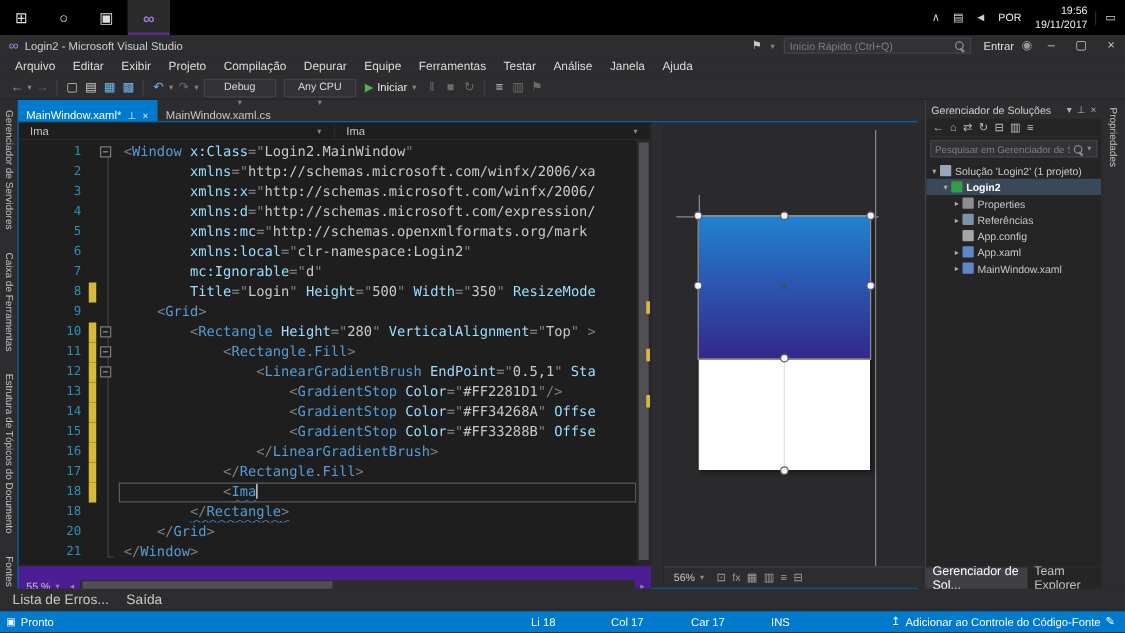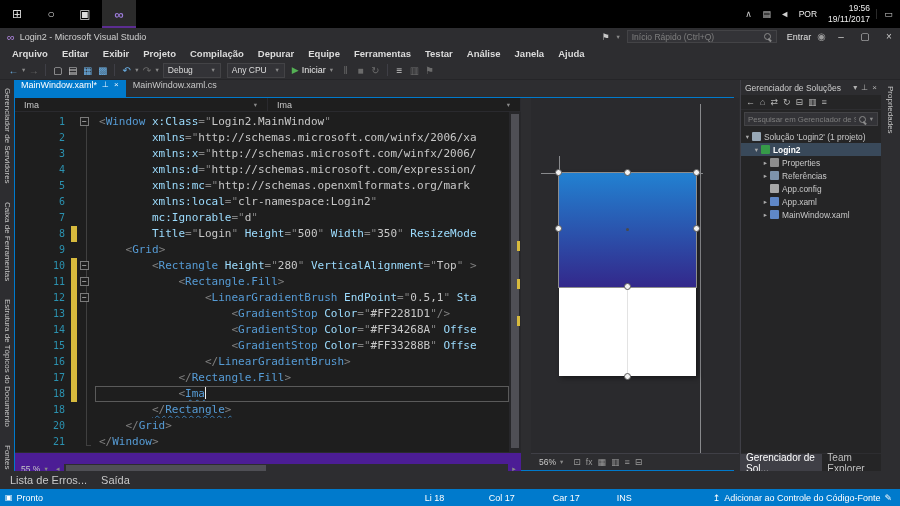--- a/index.html
+++ b/index.html
@@ -28,39 +28,39 @@
 .qs-text{flex:1;white-space:nowrap;overflow:hidden;}
 .signin{color:#e0e0e0;margin-left:4px;}
 .usericon{color:#9a9a9a;font-size:10px;}
 .wbtn{width:18px;height:17px;display:flex;align-items:center;justify-content:center;color:#c8c8c8;font-size:10px;}
 .mag{position:relative;width:9px;height:9px;display:inline-block;flex:none;}
 .mag::before{content:"";position:absolute;left:1px;top:1px;width:5px;height:5px;border:1px solid #8a8a8a;border-radius:50%;}
 .mag::after{content:"";position:absolute;left:6px;top:6px;width:4px;height:1.5px;background:#8a8a8a;transform:rotate(45deg);transform-origin:0 0;}
 
 
 .menubar{position:absolute;left:0;top:45px;width:900px;height:16px;display:flex;align-items:center;padding-left:5px;font-size:9.5px;background:#2d2d30;}
-.menu-item{padding:0 7px;color:#dcdcdc;font-weight:bold;}
+.menu-item{padding:0 7px;color:#dcdcdc;}
 .toolbar{position:absolute;left:0;top:61px;width:900px;height:19px;display:flex;align-items:center;padding-left:6px;background:#2d2d30;border-bottom:1px solid #252528;}
 .ticon{width:15px;text-align:center;font-size:10px;color:#c8c8c8;}
 .ticon.blue{color:#6cb2e8;}
 .ticon.dim{color:#6b6b6b;}
 .chev{font-size:6.5px;color:#8a8a8a;margin:0 1px;}
 .tsep{width:1px;height:12px;background:#3f3f46;margin:0 4px;}
-.tool-dd{height:15px;min-width:58px;background:#333337;border:1px solid #434346;display:flex;align-items:center;justify-content:space-between;gap:4px;padding:0 4px;margin:0 3px;font-size:8.5px;color:#dcdcdc;}
+.tool-dd{height:15px;min-width:58px;background:#333337;border:1px solid #434346;display:flex;align-items:center;justify-content:space-between;gap:4px;padding:0 4px;margin:0 3px;font-size:8.5px;color:#dcdcdc;flex-direction:column;}
 .run-btn{display:flex;align-items:center;gap:3px;margin:0 4px;font-size:9px;color:#e8e8e8;}
 .runico{color:#54b054;font-size:9px;}
 
 
 .leftstrip{position:absolute;left:0;top:80px;width:14px;height:391px;background:#2d2d30;display:flex;flex-direction:column;align-items:center;gap:18px;padding-top:8px;overflow:hidden;}
 .vtab{writing-mode:vertical-rl;font-size:8px;color:#c4c4c4;white-space:nowrap;}
 .rightstrip{position:absolute;left:881px;top:80px;width:19px;height:391px;background:#2d2d30;display:flex;flex-direction:column;align-items:center;padding-top:6px;}
 
 
 .doctabs{position:absolute;left:14px;top:80px;width:726px;height:17px;display:flex;align-items:stretch;overflow:hidden;}
-.dtab{display:flex;align-items:flex-start;gap:5px;padding:0 7px;font-size:9px;color:#c8c8c8;}
+.dtab{display:flex;align-items:flex-end;gap:5px;padding:0 7px;font-size:9px;color:#c8c8c8;}
 .dtab.active{background:var(--accent,#007acc);color:#fff;}
 .dtab .tabglyph{font-size:8px;color:#e8f4ff;}
 .doccontent{position:absolute;left:14px;top:97px;width:720px;height:374px;background:#1e1e1e;border:1px solid var(--accent,#007acc);}
 .navbar{position:absolute;left:0;top:0;width:506px;height:14px;background:#1e1e1e;border-bottom:1px solid #2a2a2e;display:flex;}
 .navdd{flex:1;display:flex;align-items:center;padding:0 9px;font-size:9px;color:#c8c8c8;border-right:1px solid #2a2a2e;}
 .navdd .chev{margin-left:auto;}
 
 
 .codearea{position:absolute;left:0;top:14px;width:494px;height:340px;overflow:hidden;padding-top:2px;background:#1e1e1e;}
 .foldguide{position:absolute;left:71px;top:12px;width:1px;height:322px;background:#404040;}

